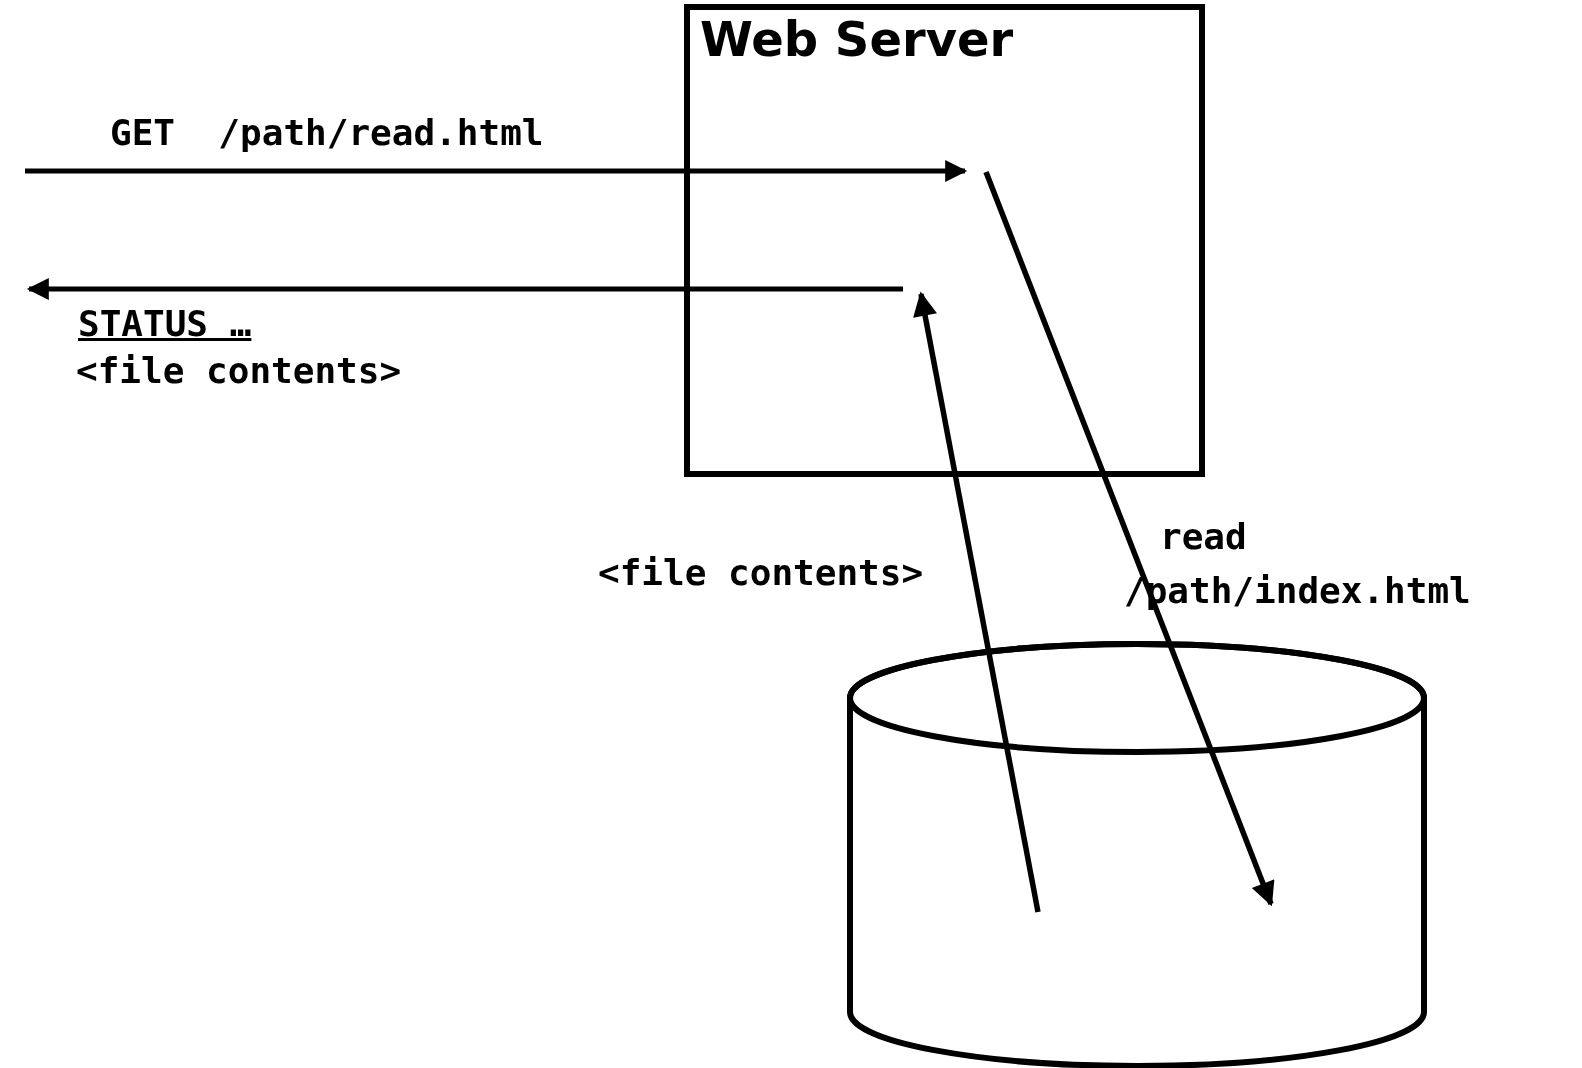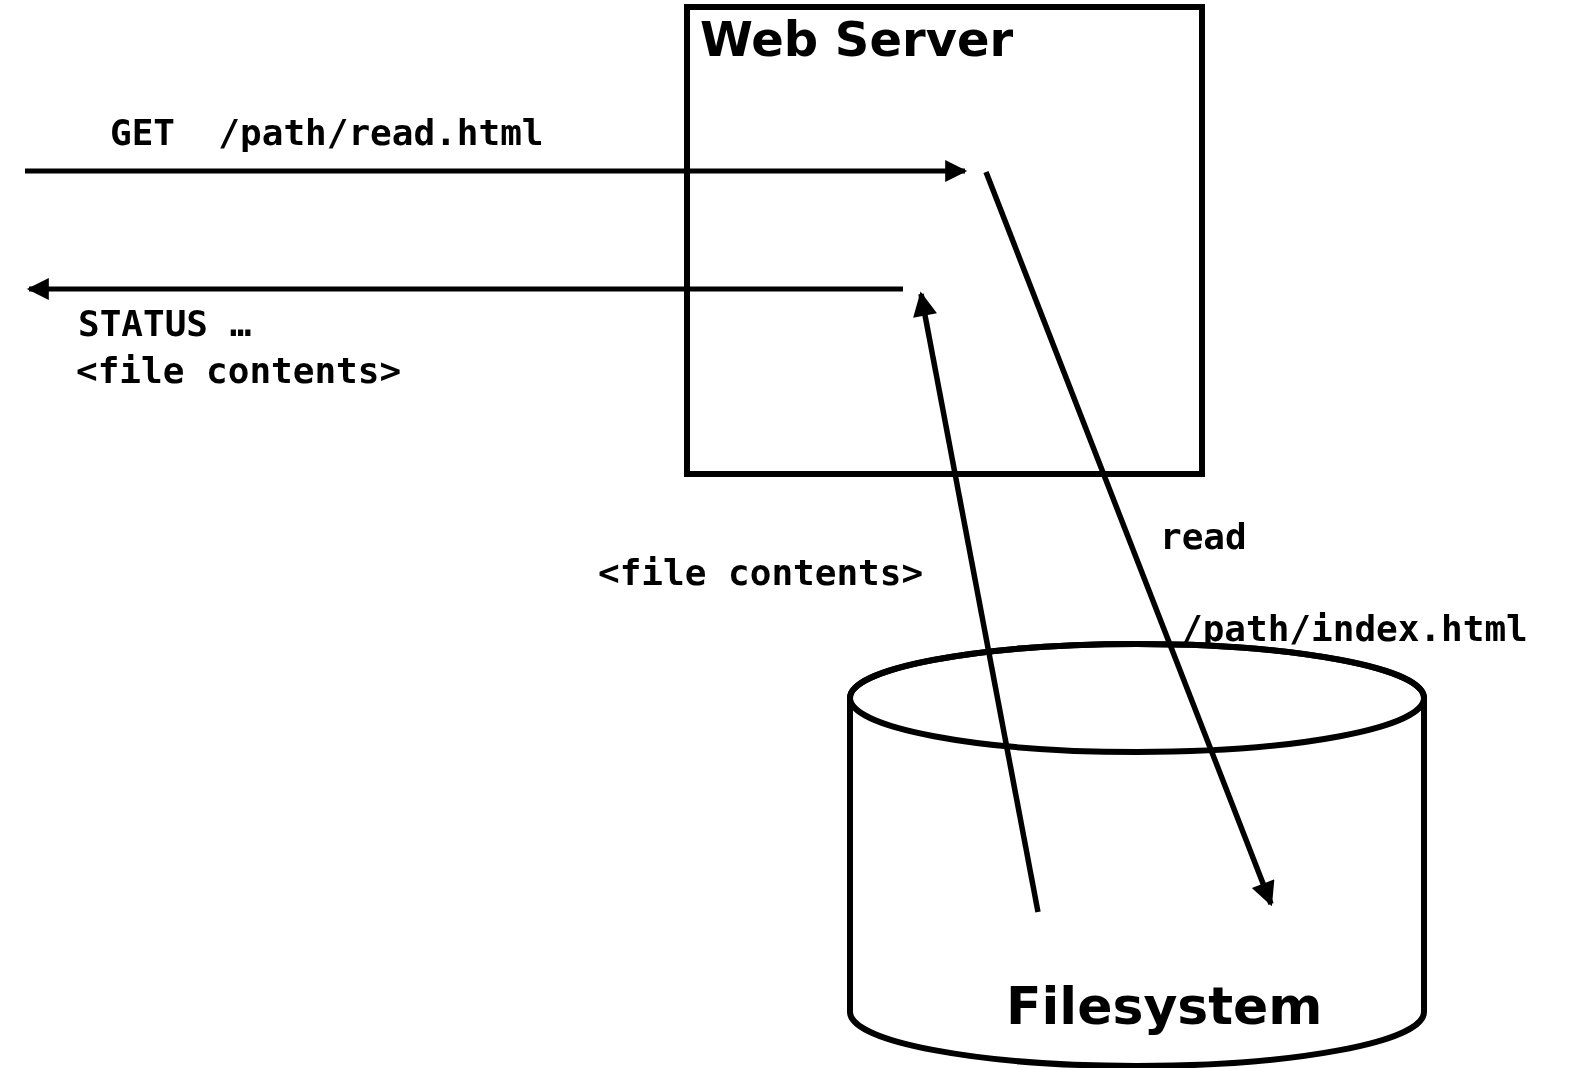--- a/index.html
+++ b/index.html
@@ -28,25 +28,25 @@
     white-space: pre;
   }
   .mono {
     font-family: "DejaVu Sans Mono", monospace;
     font-size: 36px;
   }
   .node-title {
     font-family: "DejaVu Sans", sans-serif;
   }
   #lbl-get            { left: 110px;  top: 115px; }
-  #lbl-status         { left: 78px;   top: 306px; }
+  #lbl-status         { left: 78px;   top: 306px; text-decoration: underline; }
   #lbl-resp-contents  { left: 76px;   top: 353px; }
   #lbl-mid-contents   { left: 598px;  top: 555px; }
   #lbl-read           { left: 1160px; top: 519px; text-align: center; }
-  #lbl-read-path      { left: 1181px; top: 573px; margin-top: 38px; }
+  #lbl-read-path      { left: 1124px; top: 573px; }
   #lbl-web-server     { left: 700px;  top: 15px;  font-size: 48px; }
   #lbl-filesystem     { left: 1006px; top: 980px; font-size: 52px; }
 </style>
 </head>
 <body>
 
 <div class="canvas">
 
   <svg class="layer" width="1582" height="1068" viewBox="0 0 1582 1068">
     <defs>
@@ -66,21 +66,20 @@
 
     <line x1="903" y1="289" x2="29" y2="289" stroke="#000000" stroke-width="5" marker-end="url(#arrowhead)"></line>
 
     <line x1="986" y1="172" x2="1271" y2="904" stroke="#000000" stroke-width="5.5" marker-end="url(#arrowhead)"></line>
 
     <line x1="1038" y1="912" x2="921" y2="294" stroke="#000000" stroke-width="5.5" marker-end="url(#arrowhead)"></line>
   </svg>
 
   <div class="label node-title" id="lbl-web-server">Web Server</div>
 
-  <div class="label node-title" id="lbl-filesystem">Filesystem</div>
 
   <div class="label mono" id="lbl-get">GET  /path/read.html</div>
 
   <div class="label mono" id="lbl-status">STATUS …</div>
 
   <div class="label mono" id="lbl-resp-contents">&lt;file contents&gt;</div>
 
   <div class="label mono" id="lbl-mid-contents">&lt;file contents&gt;</div>
 
   <div class="label mono" id="lbl-read">read</div>

